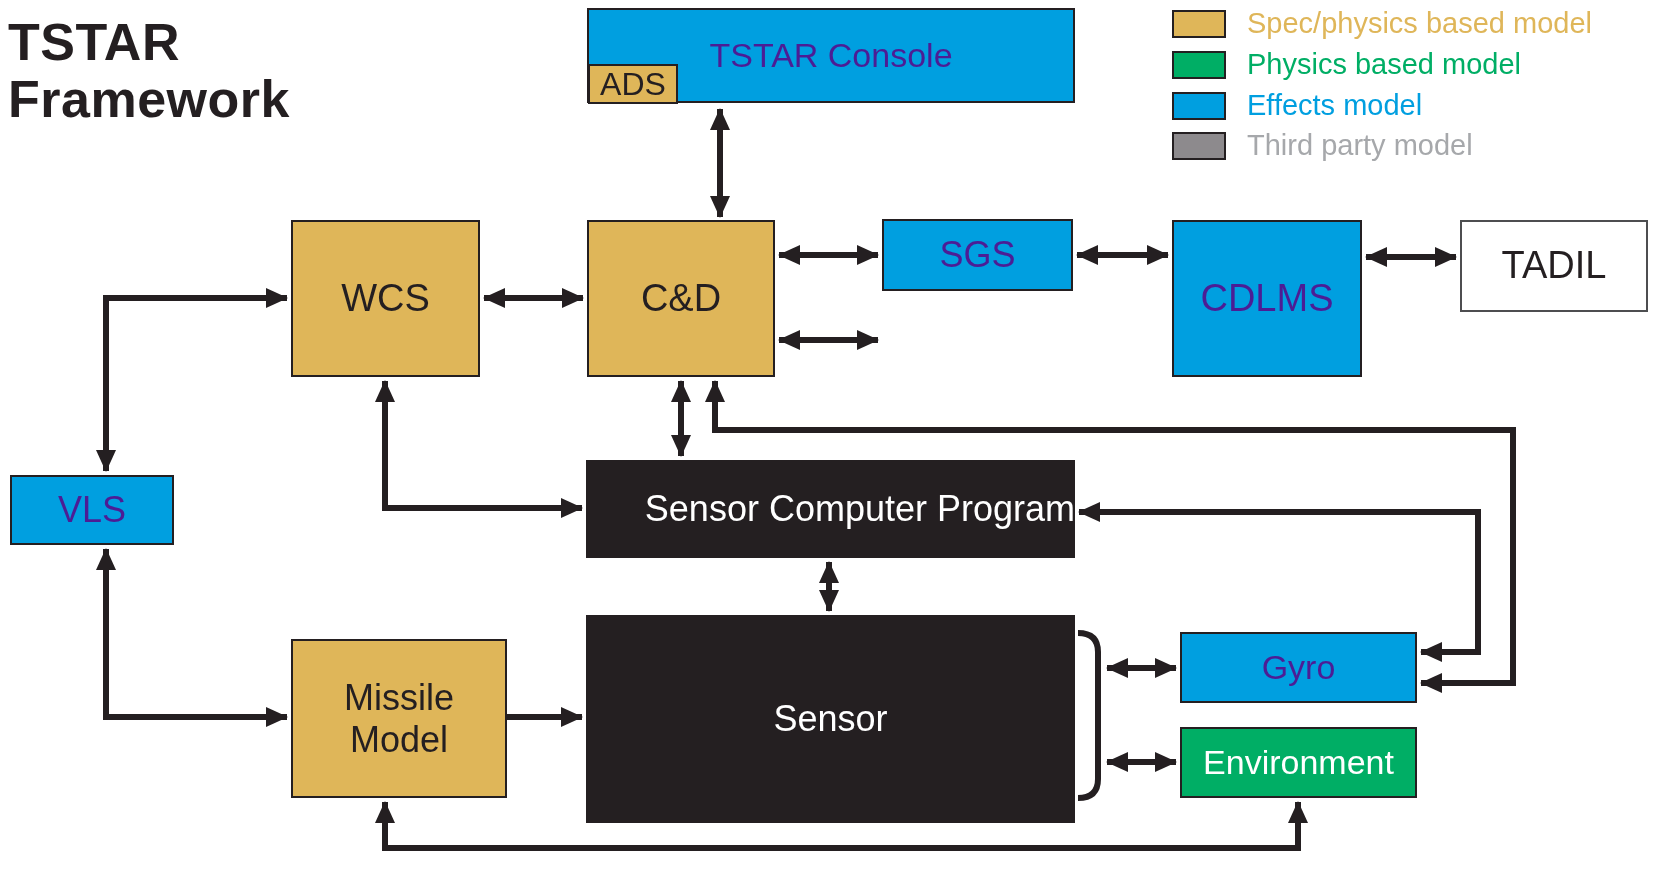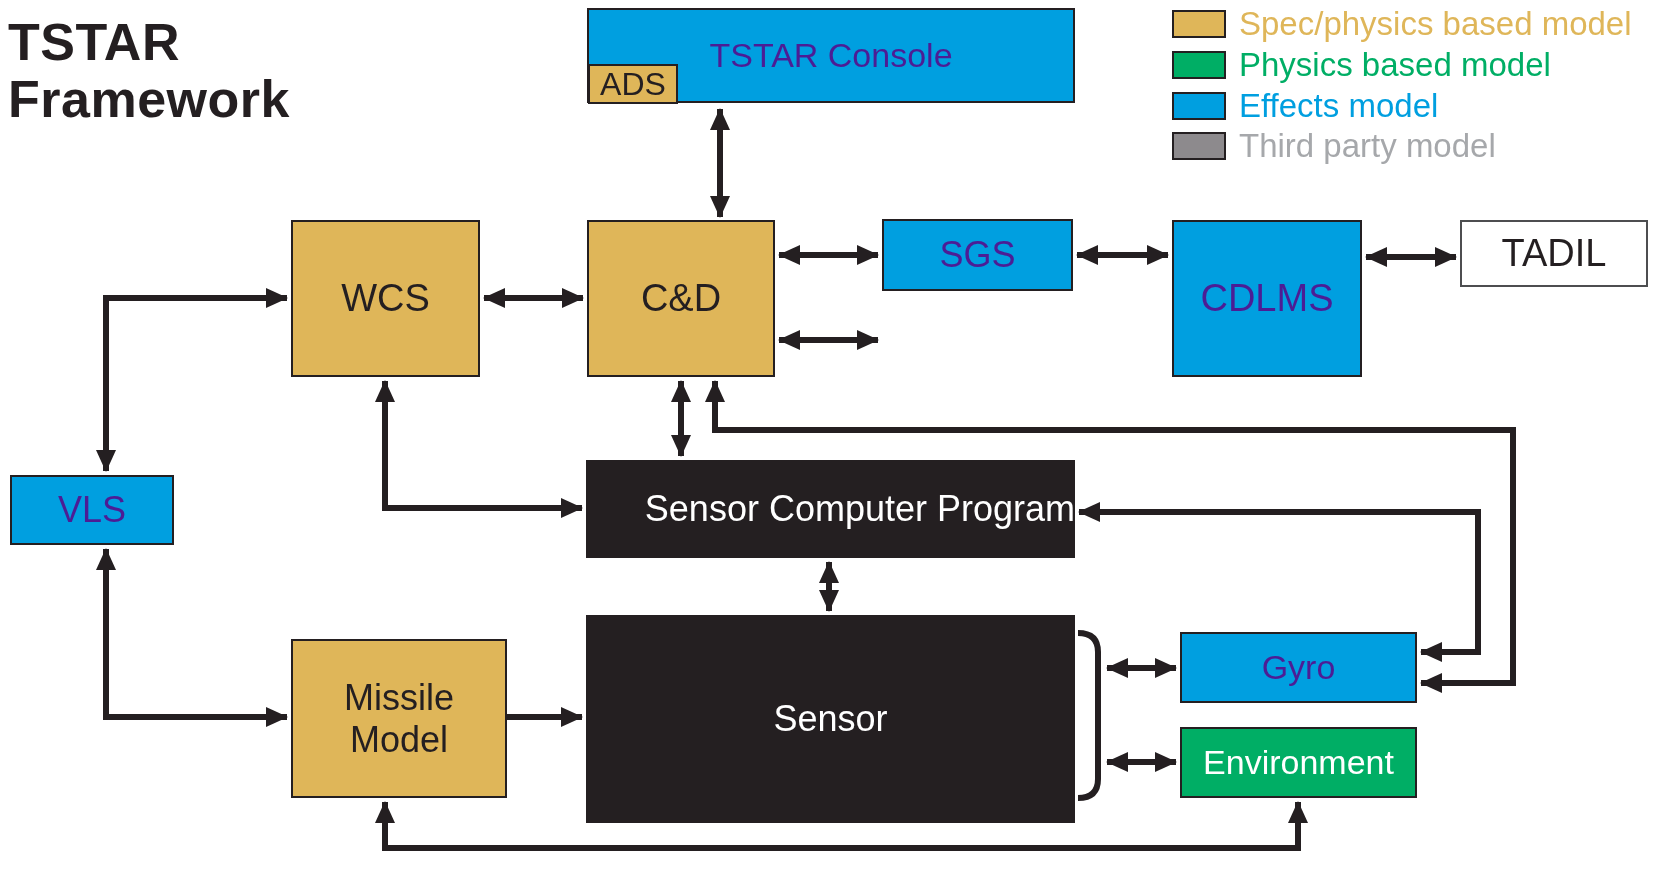--- a/index.html
+++ b/index.html
@@ -18,21 +18,21 @@
   }
   .box .lbl{white-space:pre-line;line-height:1.15;}
   .tan   {background:var(--tan);   border:2px solid var(--ink); color:var(--ink);}
   .blue  {background:var(--blue);  border:2px solid var(--ink); color:#4c1d95;}
   .green {background:var(--green); border:2px solid var(--ink); color:#ffffff;}
   .black {background:var(--ink);   border:none; color:#ffffff;}
   .white {background:#ffffff;      border:2.5px solid var(--tadil_border); color:var(--ink);}
   svg.wires{position:absolute;left:0;top:0;z-index:1;pointer-events:none;}
   .legend-row{position:absolute;height:33px;display:flex;align-items:center;z-index:2;}
   .legend-swatch{width:54px;height:28px;border:2px solid var(--ink);box-sizing:border-box;flex:0 0 auto;}
-  .legend-label{margin-left:13px;font-size:33px;line-height:1;white-space:nowrap;}
+  .legend-label{margin-left:21px;font-size:29px;line-height:1;white-space:nowrap;}
 </style>
 </head>
 <body>
 
 <div id="stage">
 
   <div id="title">TSTAR
 Framework</div>
 
   <div class="legend-row" style="left:1172px;top:7px;">
@@ -97,21 +97,21 @@
     <span class="lbl">C&amp;D</span>
   </div>
 
   <div class="box blue" style="left:882px;top:219px;width:191px;height:72px;font-size:36px;">
     <span class="lbl">SGS</span>
   </div>
 
   <div class="box blue" style="left:1172px;top:220px;width:190px;height:157px;font-size:38px;">
     <span class="lbl">CDLMS</span>
   </div>
-  <div class="box white" style="left:1460px;top:220px;width:188px;height:67px;font-size:38px;text-align:center;">
+  <div class="box white" style="left:1460px;top:220px;width:188px;height:92px;font-size:38px;text-align:center;">
     <span class="lbl">TADIL</span>
   </div>
 
   <div class="box blue" style="left:10px;top:475px;width:164px;height:70px;font-size:36px;">
     <span class="lbl">VLS</span>
   </div>
 
   <div class="box black" style="left:586px;top:460px;width:489px;height:98px;font-size:36px;justify-content:flex-end;">
     <span class="lbl">Sensor Computer Program</span>
   </div>

